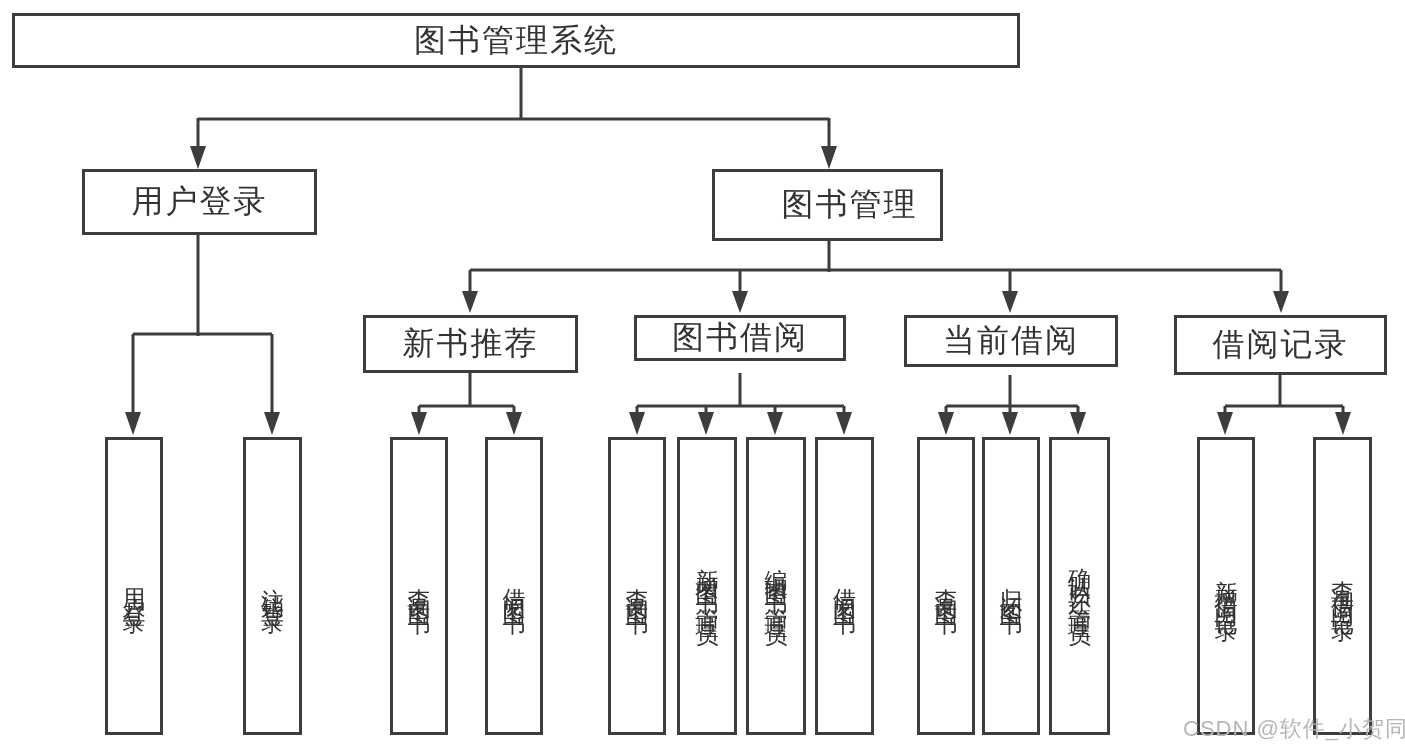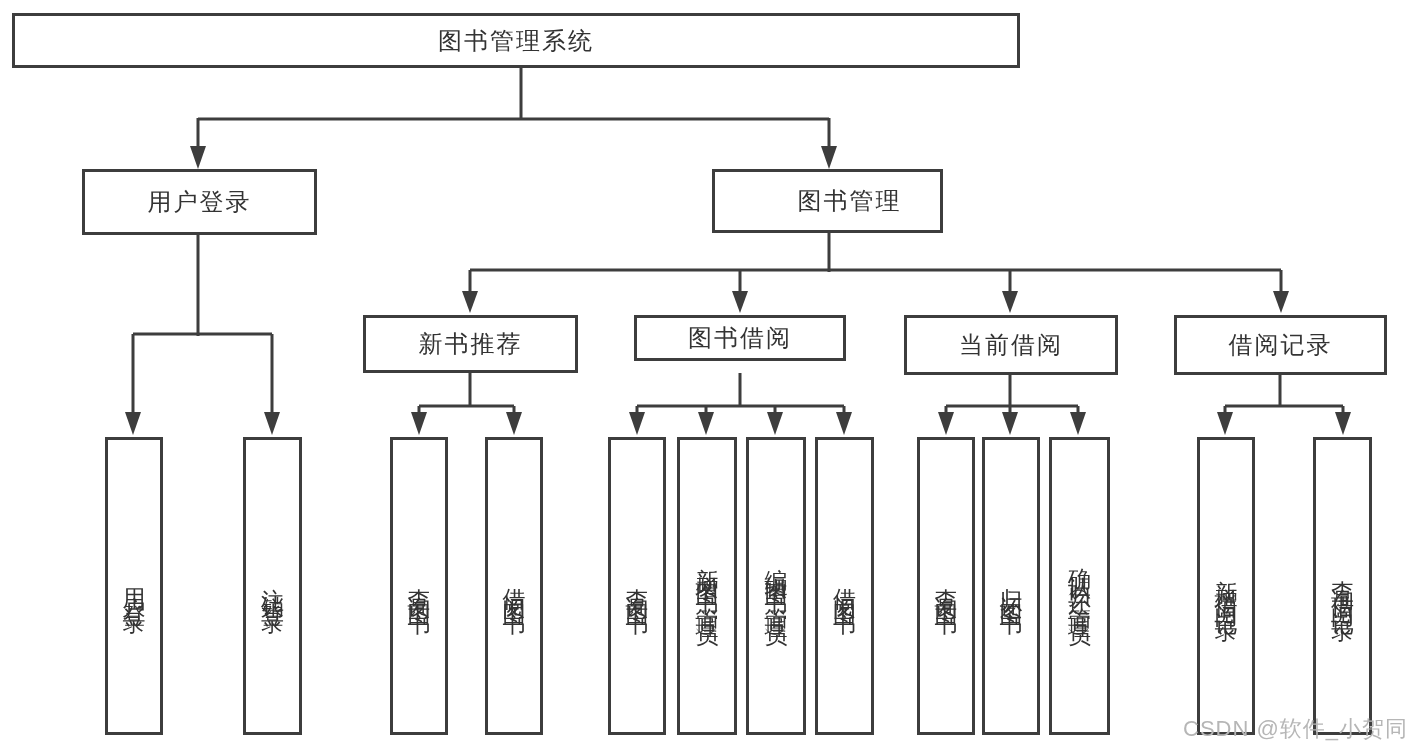--- a/index.html
+++ b/index.html
@@ -4,21 +4,21 @@
 <style>
   html,body{margin:0;padding:0;background:#ffffff;}
   .canvas{
     position:relative;width:1405px;height:747px;background:#ffffff;
     font-family:"Liberation Sans",sans-serif;color:#333333;overflow:hidden;
   }
   .node{
     position:absolute;box-sizing:border-box;border:3px solid #3d3d3d;background:#ffffff;
     display:flex;align-items:center;justify-content:center;
   }
-  .h-label{font-size:24px;letter-spacing:2px;white-space:nowrap;}
+  .h-label{font-size:32px;letter-spacing:2px;white-space:nowrap;}
   .v-text{
     writing-mode:vertical-rl;text-orientation:mixed;
     font-size:23px;letter-spacing:8px;line-height:1;white-space:nowrap;
   }
   svg.connectors{position:absolute;left:0;top:0;z-index:0;}
   .node{z-index:1;}
   .watermark{
     position:absolute;left:1183px;top:714px;z-index:3;
     font-size:22px;color:#b6b6b6;letter-spacing:1px;white-space:nowrap;
   }
@@ -68,31 +68,31 @@
     </g>
   </svg>
 
   <div class="node" style="left:12px;top:13px;width:1008px;height:55px;">
     <span class="h-label">图书管理系统</span>
   </div>
 
   <div class="node" style="left:82px;top:169px;width:235px;height:66px;">
     <span class="h-label">用户登录</span>
   </div>
-  <div class="node" style="left:712px;top:169px;width:231px;height:64px;padding-left:44px;">
+  <div class="node" style="left:712px;top:169px;width:231px;height:72px;padding-left:44px;">
     <span class="h-label">图书管理</span>
   </div>
 
   <div class="node" style="left:363px;top:315px;width:215px;height:58px;">
     <span class="h-label">新书推荐</span>
   </div>
   <div class="node" style="left:634px;top:315px;width:212px;height:46px;">
     <span class="h-label">图书借阅</span>
   </div>
-  <div class="node" style="left:904px;top:315px;width:214px;height:60px;justify-content:center;">
+  <div class="node" style="left:904px;top:315px;width:214px;height:52px;justify-content:center;">
     <span class="h-label">当前借阅</span>
   </div>
   <div class="node" style="left:1174px;top:315px;width:213px;height:60px;">
     <span class="h-label">借阅记录</span>
   </div>
 
   <div class="node" style="left:105px;top:437px;width:58px;height:298px;">
     <span class="v-text">用户登录</span>
   </div>
   <div class="node" style="left:243px;top:437px;width:59px;height:298px;">

